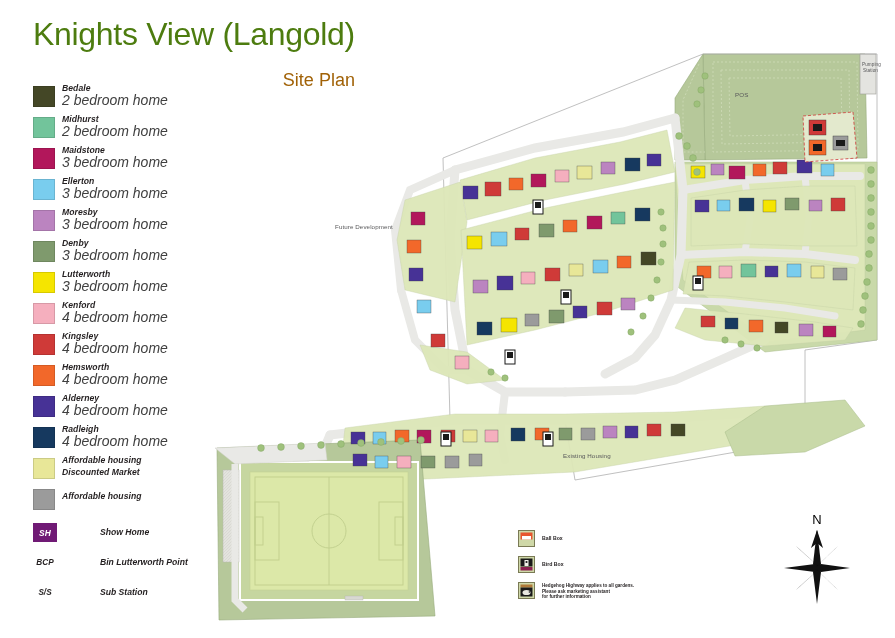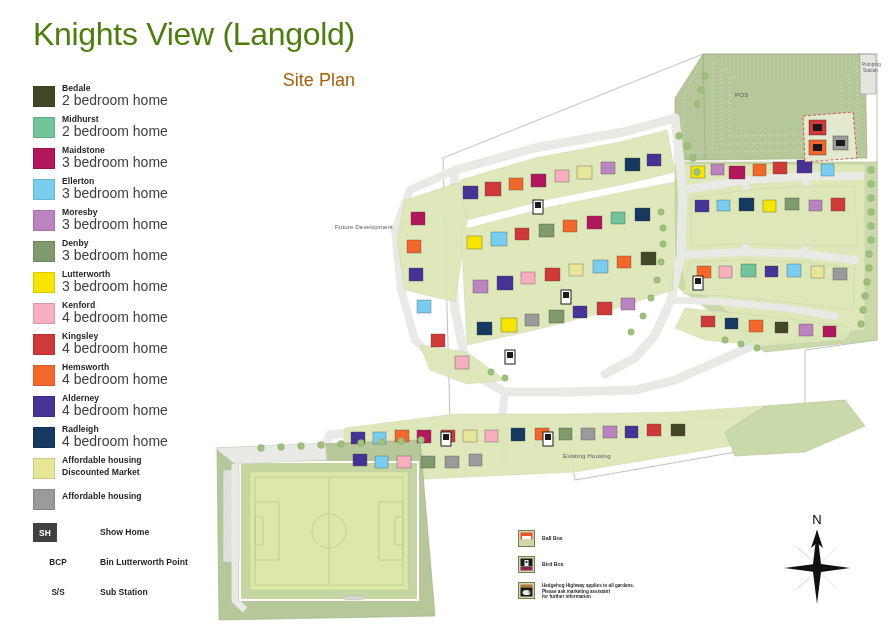--- a/index.html
+++ b/index.html
@@ -18,46 +18,46 @@
     font-size:32px;font-weight:400;color:#4d7c0f;letter-spacing:-0.3px;
     line-height:1.05;white-space:nowrap;
   }
   #site-subtitle{
     font-size:18px;font-weight:400;color:#a16207;
     margin-top:19px;line-height:1.05;text-align:right;
   }
 
   
   #legend{position:absolute;left:33px;top:84px;width:165px;}
-  .legend-row{position:relative;height:31px;}
+  .legend-row{position:relative;height:31px;font-style:italic;}
   .legend-sw{
     position:absolute;left:0;top:2px;width:22px;height:21px;
     border:1px solid rgba(0,0,0,0.12);box-sizing:border-box;
   }
   .legend-txt{position:absolute;left:29px;top:-1px;}
   .legend-name{
     font-size:8.6px;font-weight:bold;color:#231f20;line-height:11.5px;
     letter-spacing:0.05px;white-space:nowrap;
   }
   .legend-desc{
     font-size:14px;font-weight:normal;color:#404040;line-height:11.5px;
     white-space:nowrap;
   }
   .legend-row.two-line-title .legend-name{line-height:11.5px;}
 
   
   .legend-row.badge{height:30px;}
   .badge-box{
-    position:absolute;left:0;top:1px;width:24px;height:19px;background:#404040;
+    position:absolute;left:0;top:1px;width:24px;height:19px;background:#701a75;
     color:#fff;font-size:8.4px;font-weight:bold;
     display:flex;align-items:center;justify-content:center;
     box-sizing:border-box;letter-spacing:0.2px;
   }
   .badge-plain{
-    position:absolute;left:13px;top:1px;width:24px;height:19px;
+    position:absolute;left:0;top:1px;width:24px;height:19px;
     color:#231f20;font-size:8.2px;font-weight:bold;
     display:flex;align-items:center;justify-content:center;
   }
   .badge-label{
     position:absolute;left:31px;top:5px;font-size:8.6px;font-weight:bold;color:#231f20;
     white-space:nowrap;
     margin-left:36px;
   }
 
   

